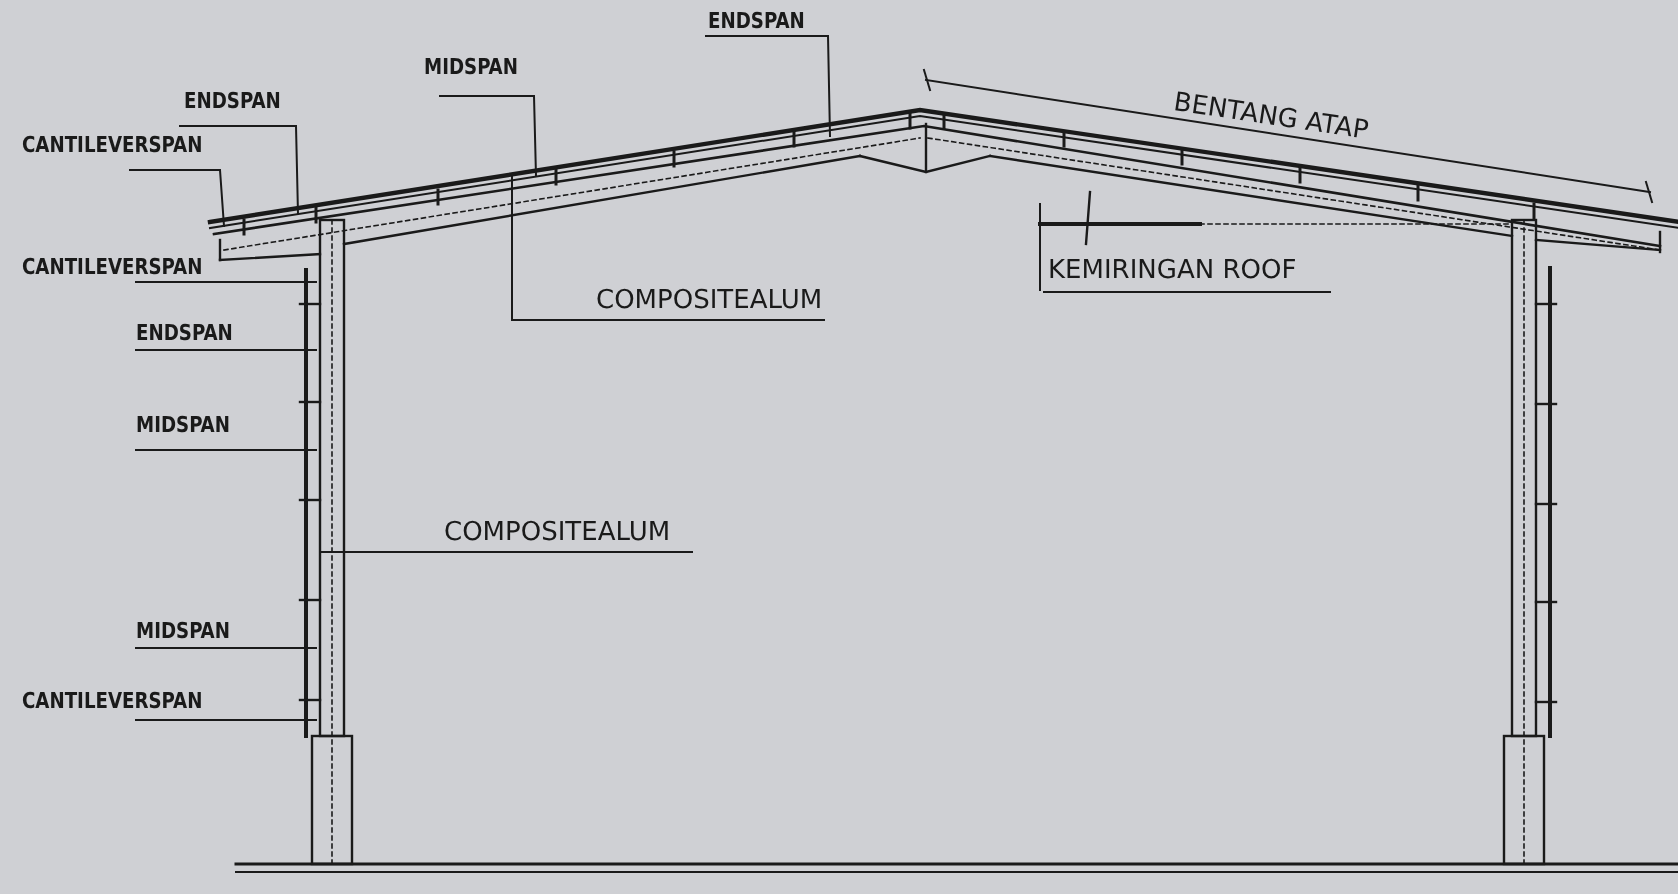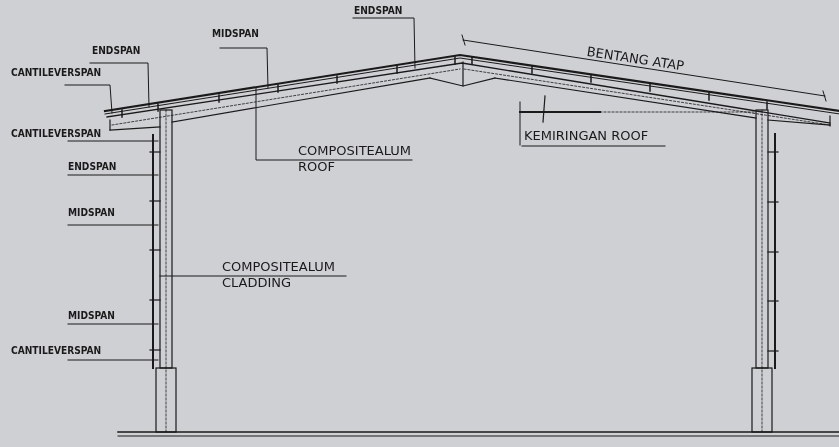--- a/index.html
+++ b/index.html
@@ -122,23 +122,21 @@
 <div class="lbl" style="left:11px;top:66px;">CANTILEVERSPAN</div>
 
 <div class="lbl" style="left:11px;top:127px;">CANTILEVERSPAN</div>
 <div class="lbl" style="left:68px;top:160px;">ENDSPAN</div>
 <div class="lbl" style="left:68px;top:206px;">MIDSPAN</div>
 <div class="lbl" style="left:68px;top:309px;">MIDSPAN</div>
 <div class="lbl" style="left:11px;top:344px;">CANTILEVERSPAN</div>
 
 <div class="lbl-lg" style="left:298px;top:143px;">
   <div>COMPOSITEALUM</div>
-  <div>ROOF</div>
 </div>
 
 <div class="lbl-lg" style="left:222px;top:259px;">
   <div>COMPOSITEALUM</div>
-  <div>CLADDING</div>
 </div>
 
 <div class="lbl-lg" style="left:588px;top:44px;transform:rotate(8.5deg);transform-origin:left top;">BENTANG ATAP</div>
 
 <div class="lbl-lg" style="left:524px;top:128px;">KEMIRINGAN ROOF</div>
 
 </body></html>

